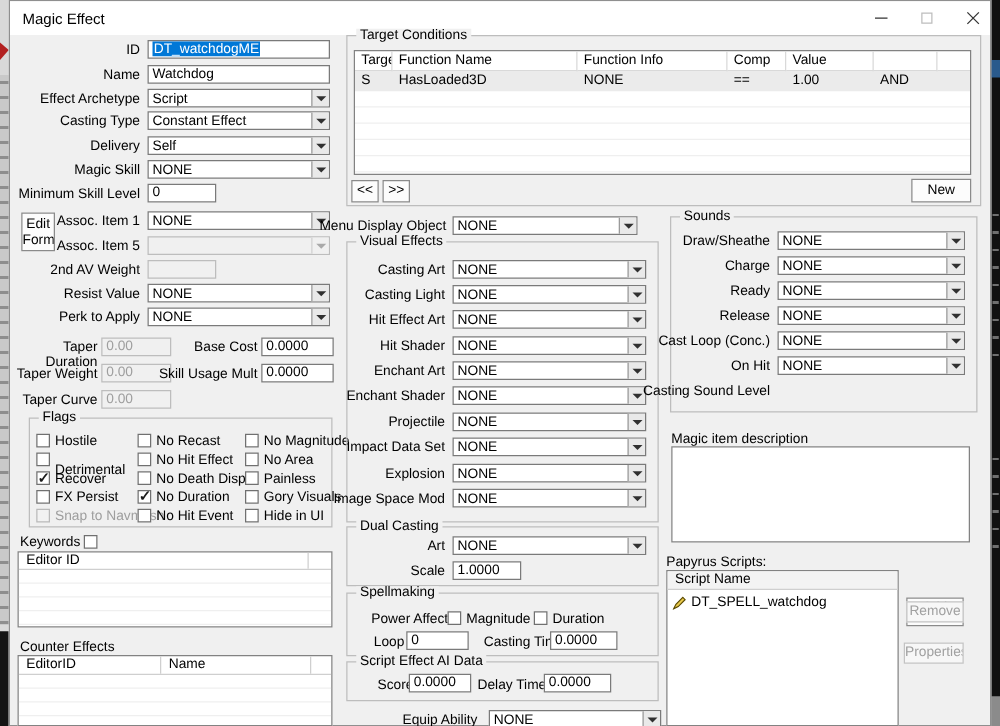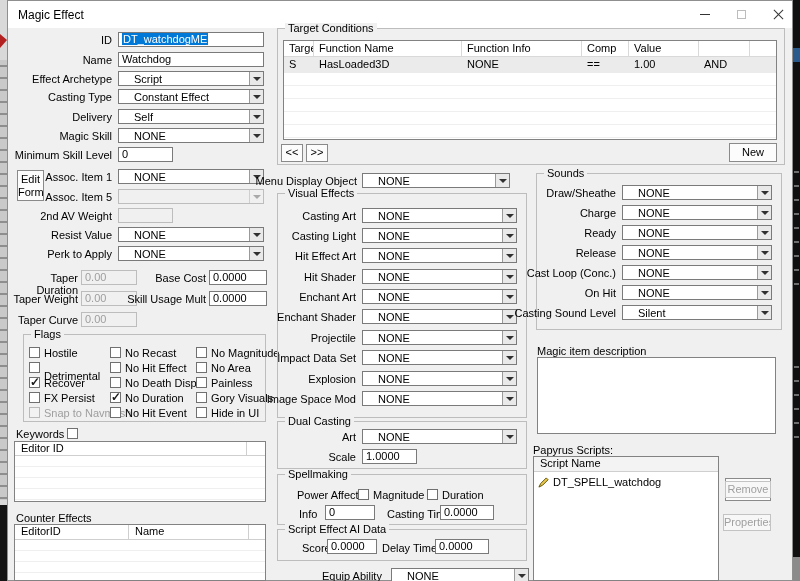--- a/index.html
+++ b/index.html
@@ -30,21 +30,21 @@
   .g-x::before { transform:rotate(45deg); } .g-x::after { transform:rotate(-45deg); }
 
   
   .rlab { position:absolute; text-align:right; line-height:12px; }
   .llab { position:absolute; line-height:12px; white-space:nowrap; }
   .dim  { color:#9e9e9e; }
   .tbox { position:absolute; height:15px; background:#fff; border:1px solid #7a7a7a; padding:0 3px; line-height:12px; overflow:hidden; white-space:nowrap; }
   .tbox.dis { background:#f0f0f0; color:#9e9e9e; border-color:#bdbdbd; }
   .selhl { background:#0078d7; color:#fff; padding:0 1px; }
   .combo { position:absolute; height:15px; background:#fff; border:1px solid #7a7a7a; }
-  .combo .cval { position:absolute; left:3px; top:1px; line-height:12px; white-space:nowrap;margin-left:12px; }
+  .combo .cval { position:absolute; left:3px; top:1px; line-height:12px; white-space:nowrap; }
   .combo .cbtn { position:absolute; right:0; top:0; bottom:0; width:14px; background:#e9e9e9; border-left:1px solid #9a9a9a; }
   .combo .cbtn::after { content:""; position:absolute; left:3px; top:5px;
         border-left:4px solid transparent; border-right:4px solid transparent; border-top:4px solid #303030; }
   .combo.dis { background:#f0f0f0; border-color:#bdbdbd; }
   .combo.dis .cbtn { background:#f0f0f0; border-left-color:#cfcfcf; }
   .combo.dis .cbtn::after { border-top-color:#a9a9a9; }
   .pbtn { position:absolute; background:#fcfcfc; border:1px solid #8a8a8a; text-align:center;
           line-height:15px; overflow:hidden; }
   .pbtn.dis { color:#a0a0a0; border-color:#c3c3c3; background:#f7f7f7; }
   .grp { position:absolute; border:1px solid #bdbdbd; }
@@ -343,21 +343,21 @@
   <div class="tbox" style="left:362px;top:449px;width:55px">1.0000</div>
 
   <div class="grp" style="left:277px;top:474px;width:250px;height:51px">
     <span class="legend">Spellmaking</span>
   </div>
   <span class="llab" style="left:297px;top:489px">Power Affects</span>
   <span class="cb" style="left:358px;top:489px"></span>
   <span class="llab" style="left:373px;top:489px">Magnitude</span>
   <span class="cb" style="left:427px;top:489px"></span>
   <span class="llab" style="left:442px;top:489px">Duration</span>
-  <span class="llab" style="left:299px;top:508px">Info</span>
+  <span class="llab" style="left:299px;top:508px">Loop</span>
   <div class="tbox" style="left:325px;top:505px;width:50px">0</div>
   <span class="llab" style="left:387px;top:508px">Casting Time</span>
   <div class="tbox" style="left:440px;top:505px;width:54px">0.0000</div>
 
   <div class="grp" style="left:277px;top:529px;width:250px;height:32px">
     <span class="legend">Script Effect AI Data</span>
   </div>
   <span class="llab" style="left:302px;top:542px">Score</span>
   <div class="tbox" style="left:327px;top:539px;width:50px">0.0000</div>
   <span class="llab" style="left:382px;top:542px">Delay Time</span>
@@ -396,24 +396,20 @@
   <div class="combo" style="left:622px;top:265px;width:150px">
       <span class="cval">NONE</span>
       <span class="cbtn"></span>
     </div>
   <div class="rlab" style="left:500px;top:287px;width:116px">On Hit</div>
   <div class="combo" style="left:622px;top:285px;width:150px">
       <span class="cval">NONE</span>
       <span class="cbtn"></span>
     </div>
   <div class="rlab" style="left:500px;top:307px;width:116px">Casting Sound Level</div>
-  <div class="combo" style="left:622px;top:305px;width:150px">
-      <span class="cval">Silent</span>
-      <span class="cbtn"></span>
-    </div>
 
   <span class="llab" style="left:537px;top:345px">Magic item description</span>
   <div class="desc" style="left:537px;top:357px;width:239px;height:77px"></div>
 
   <span class="llab" style="left:533px;top:444px">Papyrus Scripts:</span>
   <div class="lv" style="left:533px;top:456px;width:186px;height:125px">
     <div class="khead" style="height:15px;background:#f3f3f3">
       <span class="khc last">Script Name</span>
     </div>
     <div class="scriptrow">

